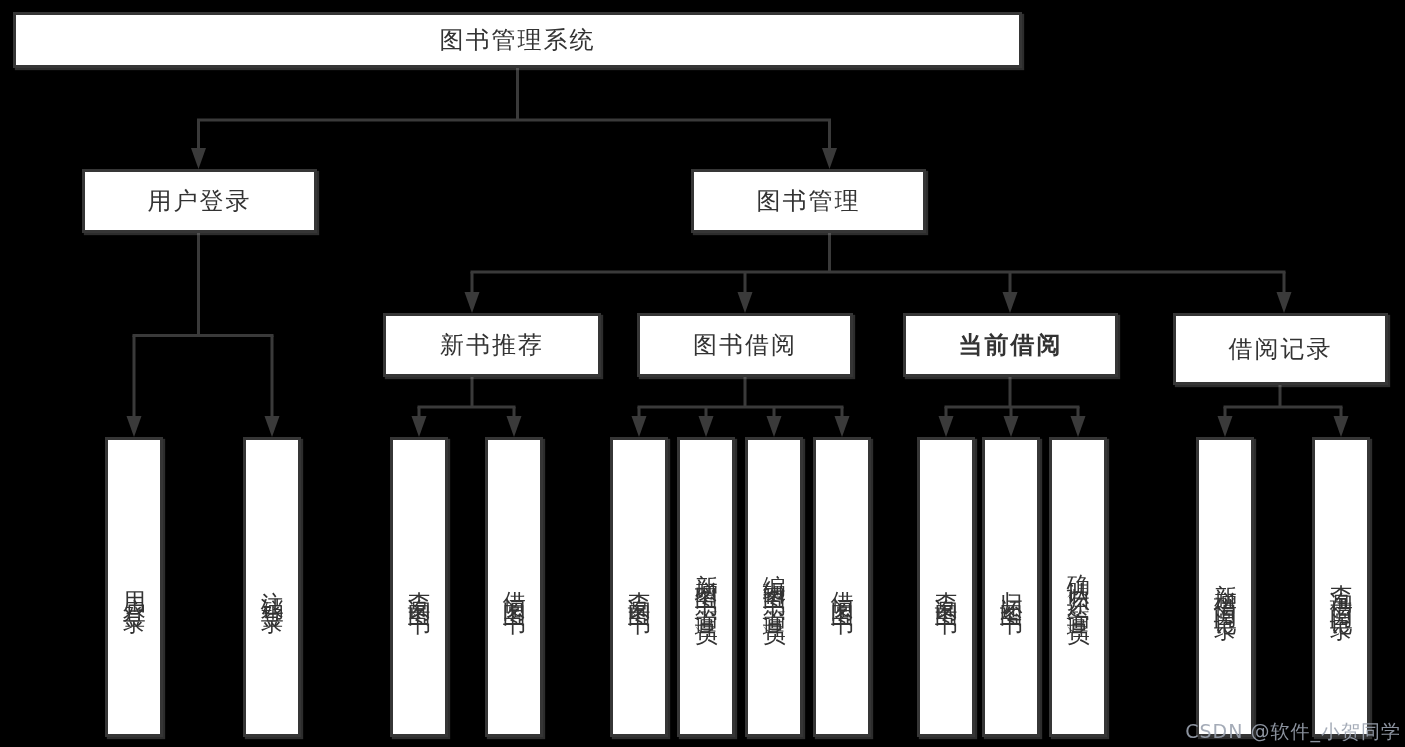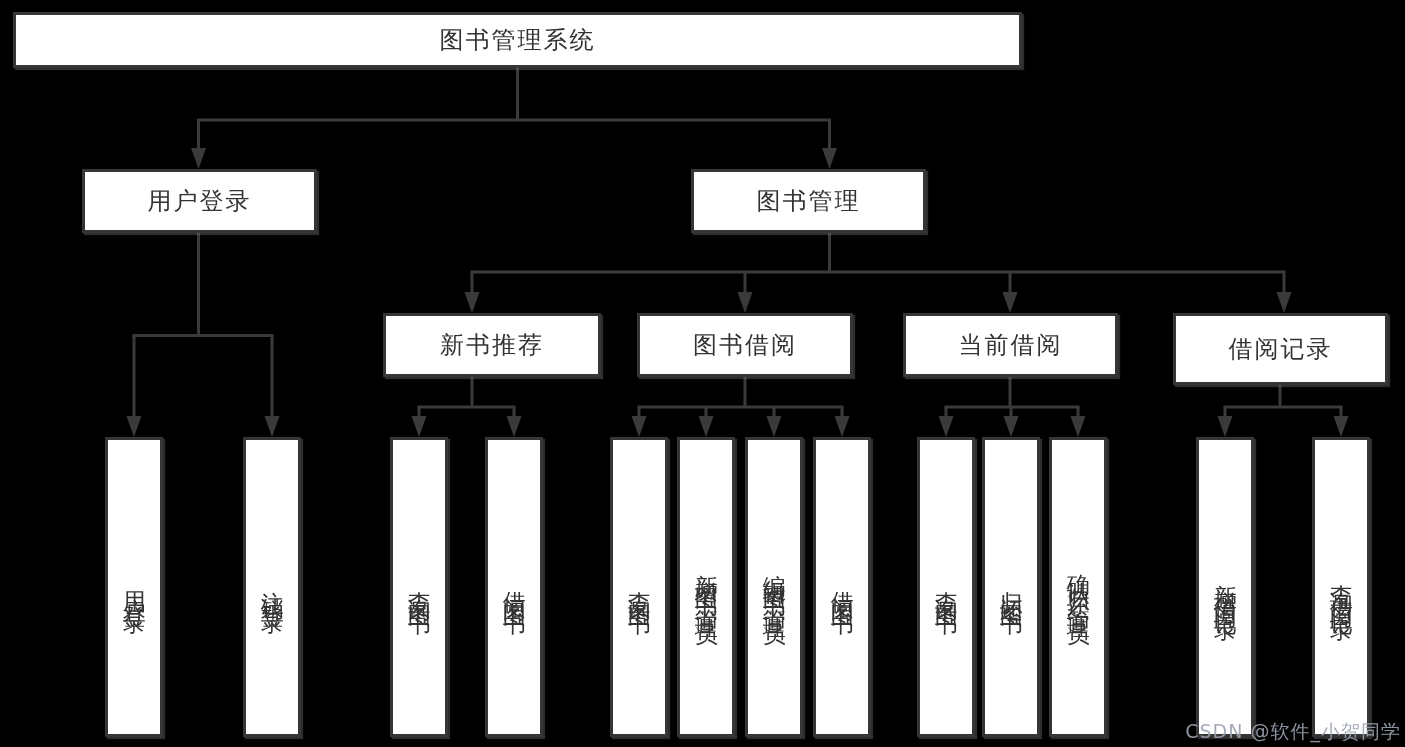--- a/index.html
+++ b/index.html
@@ -91,21 +91,21 @@
     </g>
   </svg>
 
   <div class="node h-node" style="left:13px; top:12px; width:1009px; height:56px;">图书管理系统</div>
 
   <div class="node h-node" style="left:82px; top:169px; width:235px; height:64px;">用户登录</div>
   <div class="node h-node" style="left:691px; top:169px; width:235px; height:64px;">图书管理</div>
 
   <div class="node h-node" style="left:363px; top:313px; width:218px; height:64px;margin-left:20px;">新书推荐</div>
   <div class="node h-node" style="left:637px; top:313px; width:216px; height:64px;">图书借阅</div>
-  <div class="node h-node" style="left:903px; top:313px; width:215px; height:64px;">当前借阅</div>
+  <div class="node h-node" style="left:903px; top:313px; width:215px; height:64px;font-weight:bold;">当前借阅</div>
   <div class="node h-node" style="left:1173px; top:313px; width:215px; height:72px;">借阅记录</div>
 
   <div class="node v-node" style="left:105px; top:437px; width:58px; height:300px;">用户登录</div>
   <div class="node v-node" style="left:243px; top:437px; width:58px; height:300px;">注销登录</div>
 
   <div class="node v-node" style="left:390px; top:437px; width:58px; height:300px;">查询图书</div>
   <div class="node v-node" style="left:485px; top:437px; width:58px; height:300px;">借阅图书</div>
 
   <div class="node v-node" style="left:610px; top:437px; width:58px; height:300px;">查询图书</div>
   <div class="node v-node" style="left:677px; top:437px; width:58px; height:300px;">新增图书（管理员）</div>

